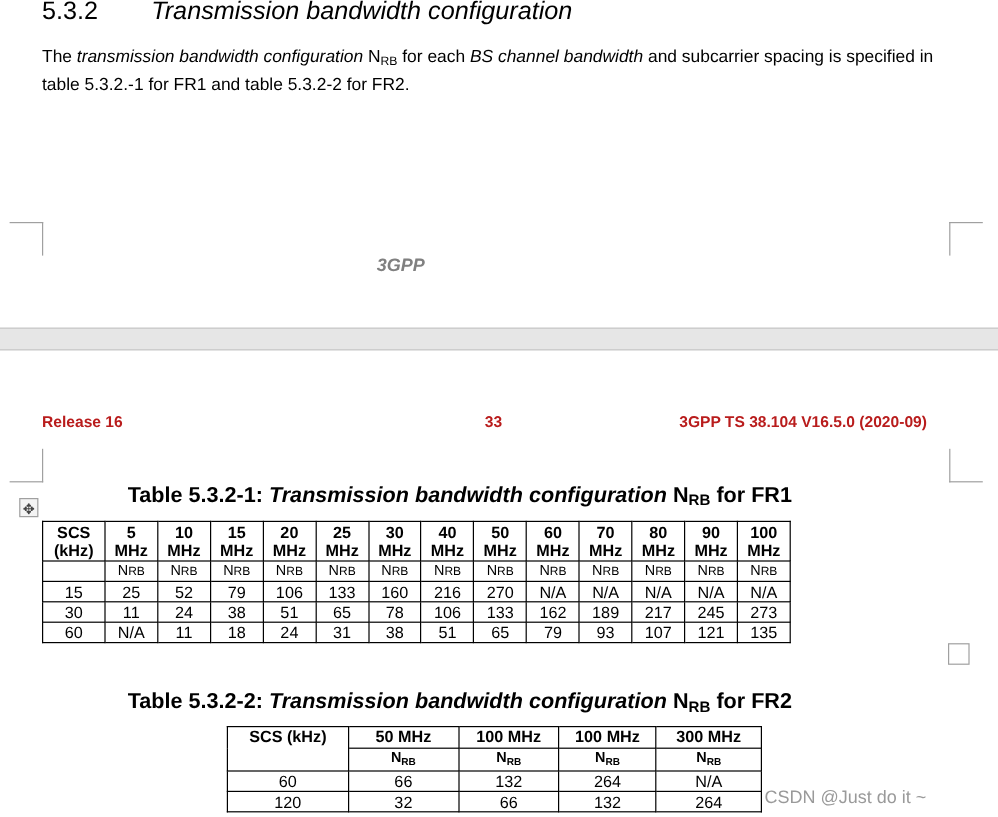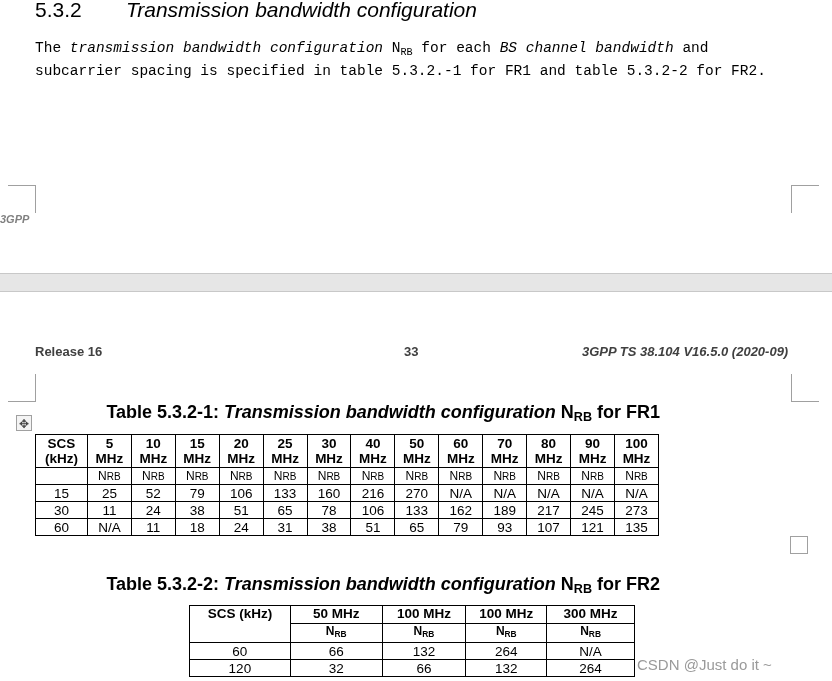--- a/index.html
+++ b/index.html
@@ -1,34 +1,34 @@
 <!DOCTYPE html>
 <html><head>
 <meta charset="utf-8">
 <style>
   html, body { margin:0; padding:0; }
   body { width:832px; height:681px; position:relative; overflow:hidden; background:#ffffff; font-family:"Liberation Sans", sans-serif; color:#000; }
   .abs { position:absolute; }
   .heading { left:35px; top:-2px; font-size:21px; white-space:nowrap; }
   .heading .num { display:inline-block; width:91px; }
   .heading .ttl { font-style:italic; }
-  .para { left:35px; top:39px; width:760px; font-family:Liberation Mono, monospace; font-size:14.5px; line-height:18px; }
+  .para { left:35px; top:39px; width:760px; font-family:Liberation Sans, sans-serif; font-size:14.5px; line-height:18px; }
   .para i { font-style:italic; }
   .sub { font-size:0.7em; vertical-align:-0.25em; }
   .corner { position:absolute; border-color:#a0a0a0; border-style:solid; width:27px; height:27px; }
   .c-tl1 { left:8px; top:185px; border-width:1px 1px 0 0; }
   .c-tr1 { left:791px; top:185px; border-width:1px 0 0 1px; }
   .c-bl2 { left:8px; top:374px; border-width:0 1px 1px 0; }
   .c-br2 { left:791px; top:374px; border-width:0 0 1px 1px; }
-  .footer3gpp { left:0; width:668px; top:213px; font-size:11px; font-weight:bold; font-style:italic; color:#808080; }
+  .footer3gpp { left:0; width:668px; top:213px; text-align:center; font-size:15px; font-weight:bold; font-style:italic; color:#808080; }
   .gap { left:0; top:273px; width:832px; height:17px; background:#e6e6e6; border-top:1px solid #c8c8c8; border-bottom:1px solid #c8c8c8; }
-  .hdr { top:344px; font-size:13px; font-weight:bold; color:#404040; }
+  .hdr { top:344px; font-size:13px; font-weight:bold; color:#b91c1c; }
   .hdr-left { left:35px; }
   .hdr-mid { left:404px; }
-  .hdr-right { left:582px;font-style:italic; }
+  .hdr-right { left:566px; }
   .caption { left:0; width:660px; text-align:right; font-size:18px; font-weight:bold; }
   .caption i { font-style:italic; }
   .cap1 { top:402px; }
   .cap2 { top:574px; left:-0px; }
   .move-handle { left:16px; top:415px; width:16px; height:16px; border:1px solid #a0a0a0; background:#f4f4f4; font-size:12px; line-height:16px; text-align:center; color:#444; box-sizing:border-box; }
   .resize-handle { left:790px; top:536px; width:18px; height:18px; border:1px solid #a0a0a0; background:#fff; box-sizing:border-box; }
   table { border-collapse:collapse; position:absolute; font-size:13.5px; }
   td, th { border:1px solid #000; text-align:center; padding:0; }
   th { font-weight:bold; line-height:15px; }
   .t1 { left:35px; top:434px; width:624px; }

